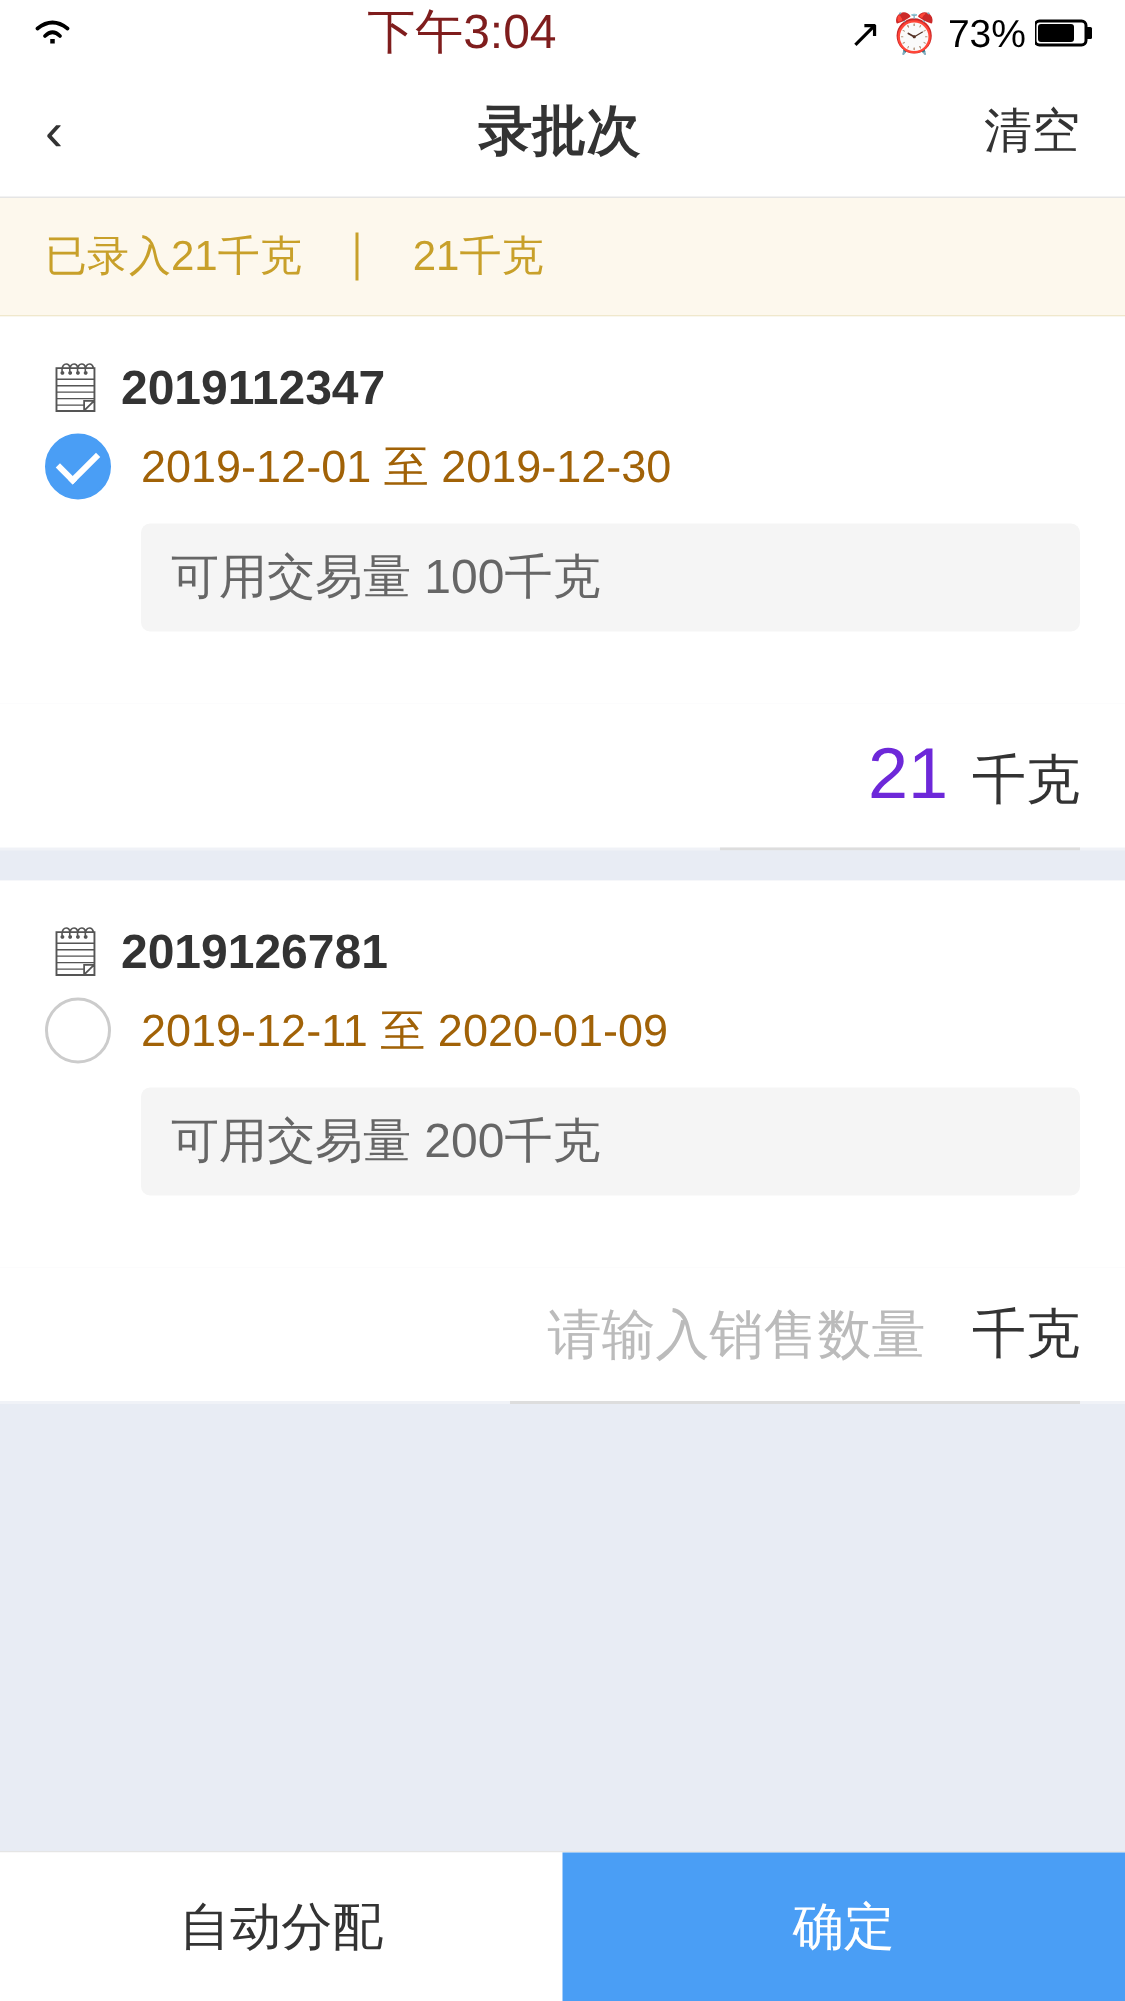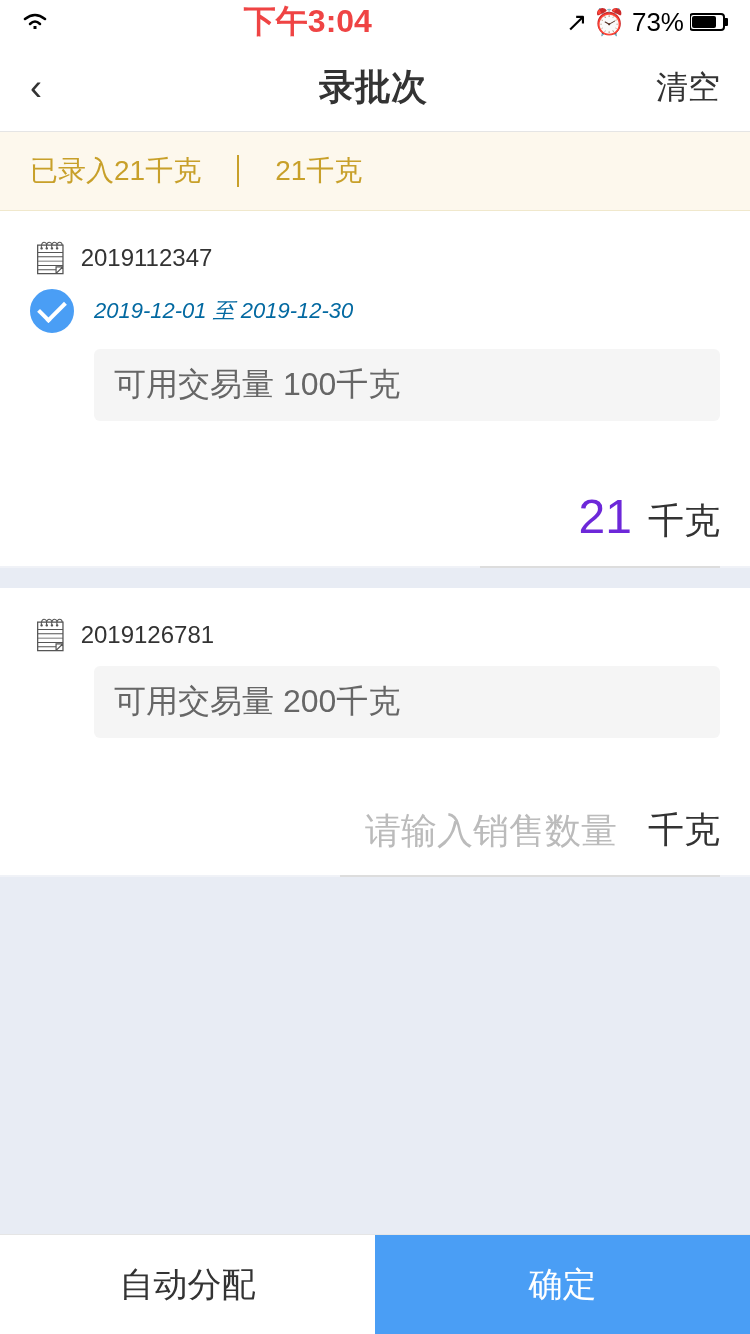--- a/index.html
+++ b/index.html
@@ -25,22 +25,22 @@
     }
     .status-left {
       display: flex;
       align-items: center;
       gap: 8px;
       font-size: 26px;
       color: #000;
     }
     .status-center {
       font-size: 32px;
-      font-weight: 700;
-      color: #ef4444;
+      font-weight: 400;
+      color: #7f1d1d;
     }
     .status-right {
       display: flex;
       align-items: center;
       gap: 6px;
       font-size: 26px;
       color: #000;
     }
 
     
@@ -103,23 +103,23 @@
       display: flex;
       align-items: center;
       gap: 10px;
       margin-bottom: 12px;
     }
     .batch-icon {
       font-size: 32px;
       color: #555;
     }
     .batch-id {
-      font-size: 24px;
-      color: #333;
-      font-weight: 400;
+      font-size: 32px;
+      color: #333;
+      font-weight: 700;
     }
 
     .batch-row {
       display: flex;
       align-items: center;
       gap: 20px;
       margin-bottom: 16px;
     }
 
     .radio-circle {
@@ -141,23 +141,22 @@
       content: '';
       width: 12px;
       height: 22px;
       border-right: 4px solid #fff;
       border-bottom: 4px solid #fff;
       transform: rotate(45deg) translate(-2px, -2px);
       display: block;
     }
 
     .batch-date {
-      font-size: 22px;
-      color: #0369a1;
-      font-style: italic;
+      font-size: 30px;
+      color: #a16207;
     }
 
     .available-qty {
       margin-left: 64px;
       background: #f5f5f5;
       border-radius: 6px;
       padding: 14px 20px;
       font-size: 32px;
       color: #666;
       margin-bottom: 20px;
@@ -324,20 +323,24 @@
 </div>
 <div class="amount-underline"></div>
 
 <div class="section-divider"></div>
 
 <div class="batch-card">
   <div class="batch-header">
     <span class="batch-icon">🗒</span>
     <span class="batch-id">2019126781</span>
   </div>
+  <div class="batch-row">
+    <div class="radio-circle"></div>
+    <span class="batch-date">2019-12-11 至 2020-01-09</span>
+  </div>
   <div class="available-qty">
     <span>可用交易量</span> <span>200千克</span>
   </div>
 </div>
 
 <div class="input-row">
   <input class="qty-input" type="number" placeholder="请输入销售数量" style="">
   <span class="input-unit">千克</span>
 </div>
 <div class="input-underline"></div>

